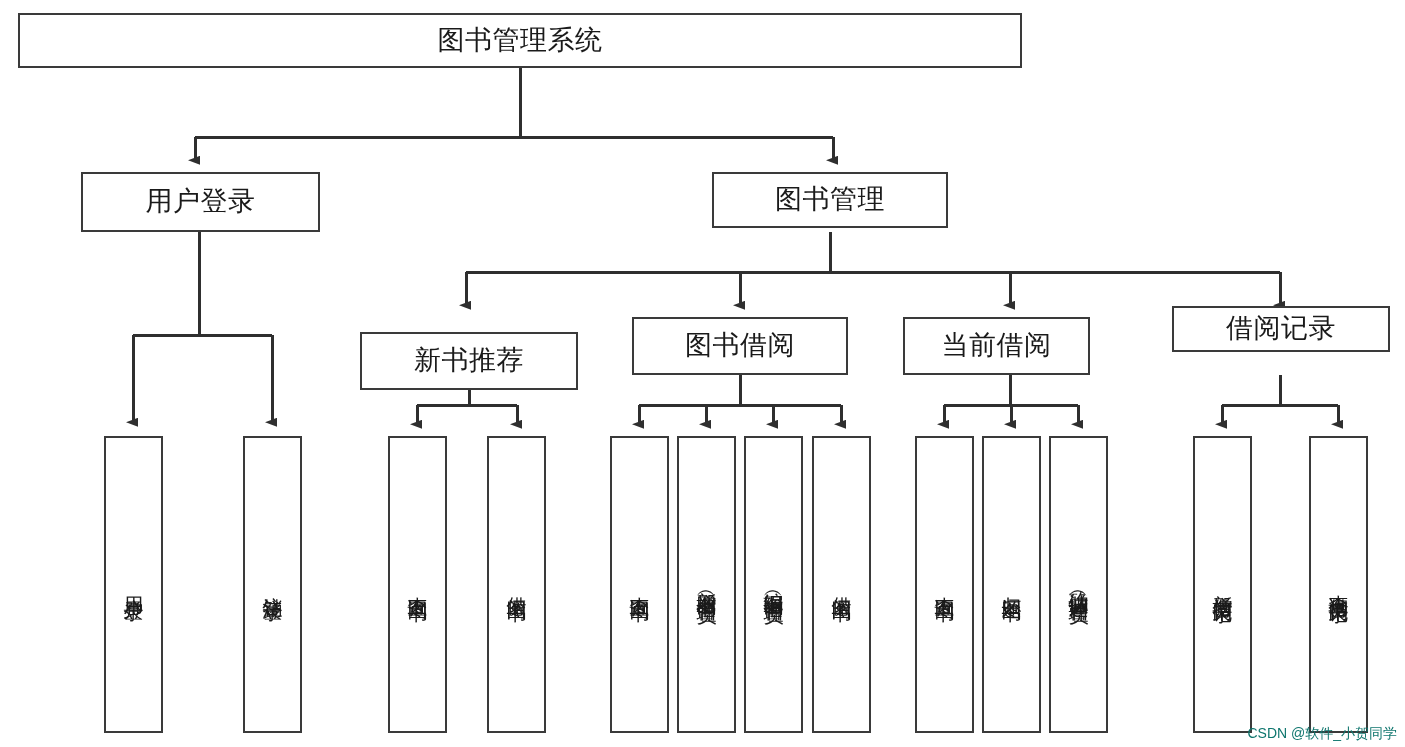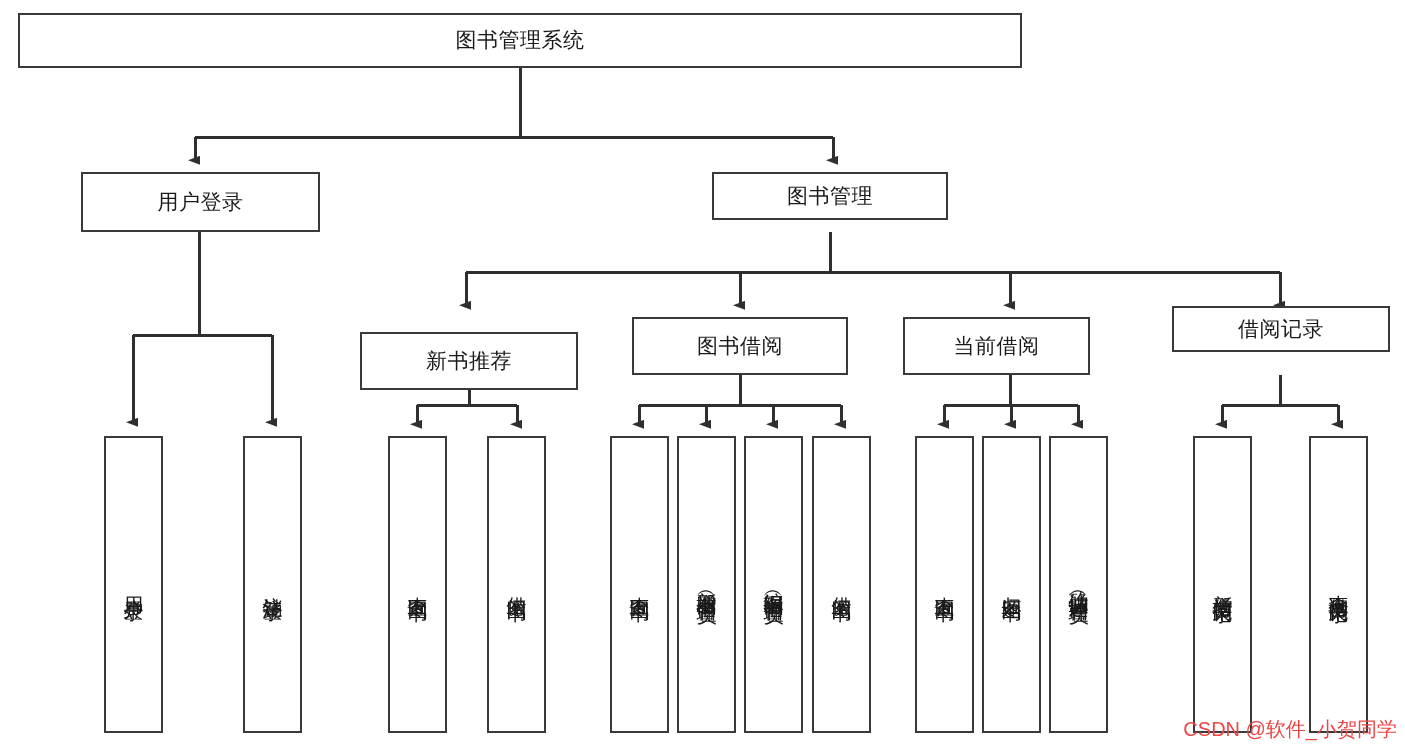--- a/index.html
+++ b/index.html
@@ -24,21 +24,21 @@
     position: absolute;
     box-sizing: border-box;
     border: 2px solid #3a3a3a;
     background: #ffffff;
     display: flex;
     align-items: center;
     justify-content: center;
     color: #1a1a1a;
   }
   .node-label {
-    font-size: 21px;
+    font-size: 27px;
     line-height: 1.15;
     letter-spacing: 0.5px;
     white-space: nowrap;
     color: #1a1a1a;
   }
   .node.leaf {
     align-items: center;
     justify-content: center;
   }
   .node.leaf .node-label {
@@ -47,22 +47,22 @@
     font-size: 20px;
     letter-spacing: 2px;
     line-height: 1.05;
     white-space: nowrap;
     text-align: center;
   }
   #watermark {
     position: absolute;
     right: 8px;
     bottom: 4px;
-    font-size: 20px;
-    color: #ef4444;
+    font-size: 14px;
+    color: #0f766e;
     white-space: nowrap;
     pointer-events: none;
     font-family: "Liberation Sans", "DejaVu Sans", sans-serif;
     margin-top: 20px;
   }
 </style>
 </head>
 <body>
 
 <svg id="canvas" viewBox="0 0 1405 747">
@@ -115,21 +115,21 @@
   </g>
 </svg>
 
 <div class="node" style="left:18px; top:13px; width:1004px; height:55px;">
   <span class="node-label">图书管理系统</span>
 </div>
 
 <div class="node" style="left:81px; top:172px; width:239px; height:60px;">
   <span class="node-label">用户登录</span>
 </div>
-<div class="node" style="left:712px; top:172px; width:236px; height:48px;">
+<div class="node" style="left:712px; top:172px; width:236px; height:56px;">
   <span class="node-label">图书管理</span>
 </div>
 
 <div class="node" style="left:360px; top:332px; width:218px; height:58px;">
   <span class="node-label">新书推荐</span>
 </div>
 <div class="node" style="left:632px; top:317px; width:216px; height:58px;font-family:Liberation Serif, serif;">
   <span class="node-label">图书借阅</span>
 </div>
 <div class="node" style="left:903px; top:317px; width:187px; height:58px;">

